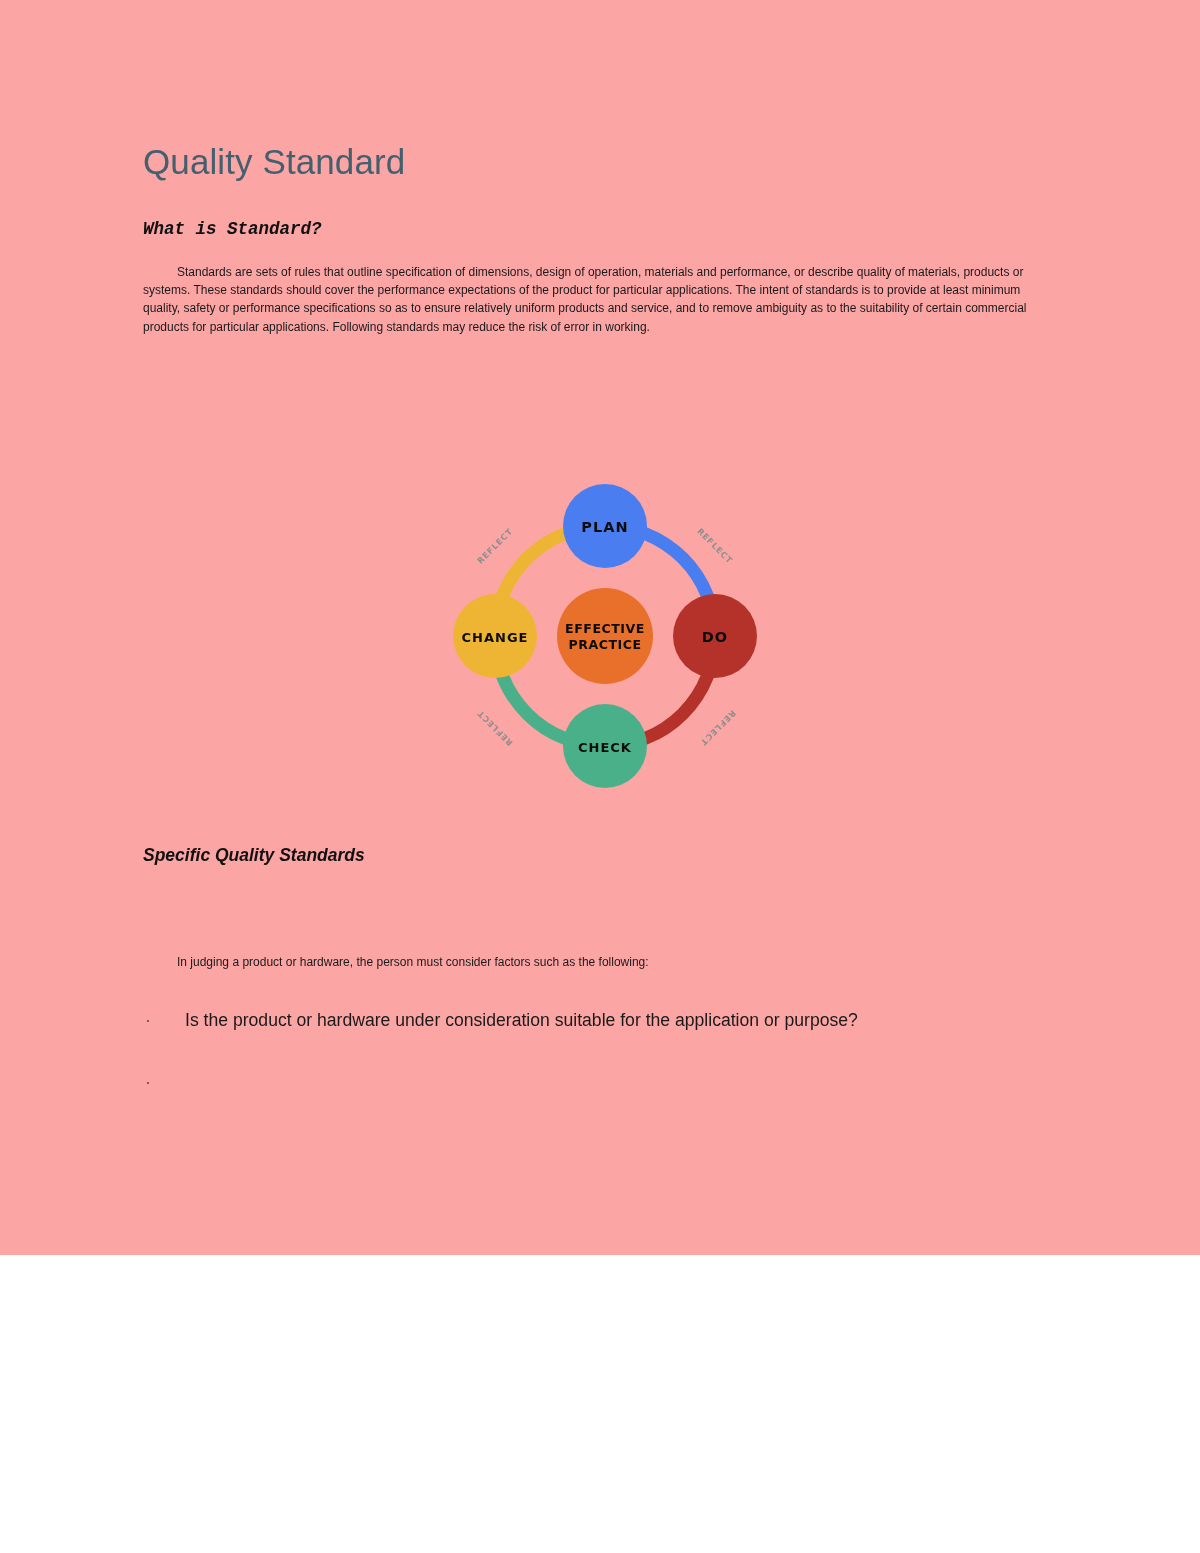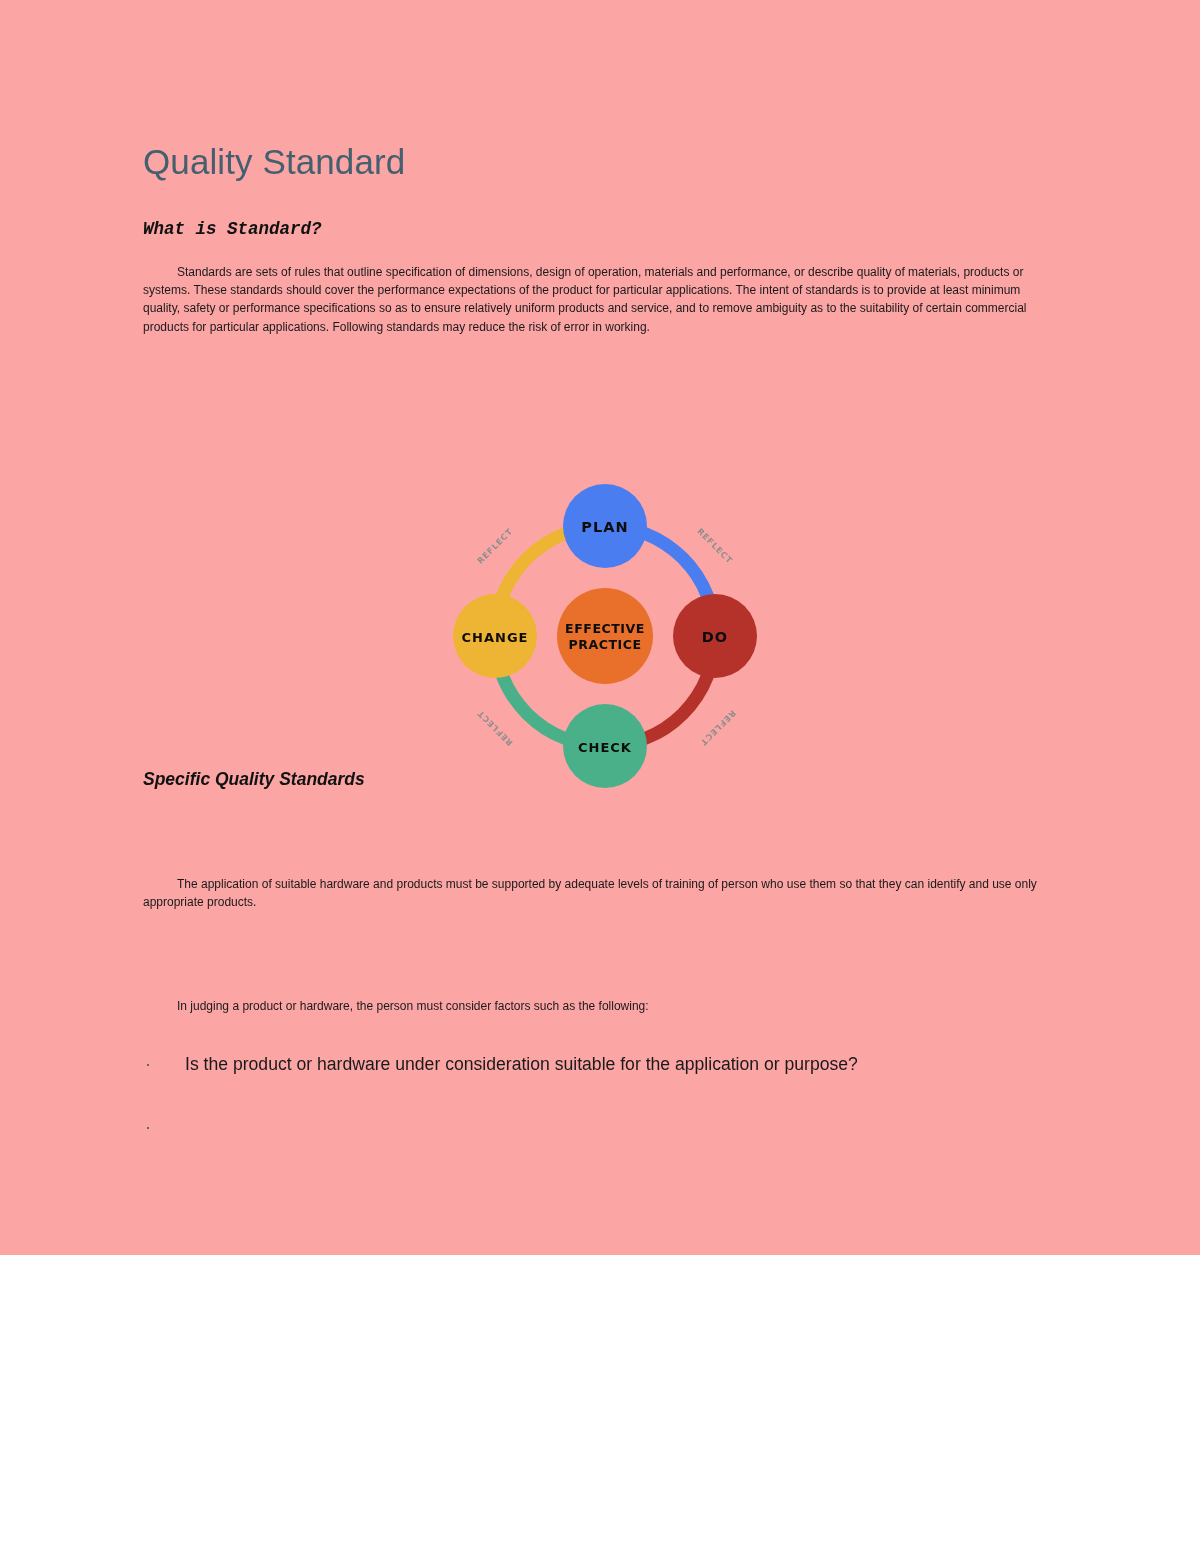--- a/index.html
+++ b/index.html
@@ -160,27 +160,26 @@
       <text class="reflect-label" x="60" y="80" text-anchor="middle" transform="rotate(-45 60 80)">REFLECT</text>
 
       <text class="reflect-label" x="276" y="80" text-anchor="middle" transform="rotate(45 276 80)">REFLECT</text>
 
       <text class="reflect-label" x="279" y="258" text-anchor="middle" transform="rotate(135 279 258)">REFLECT</text>
 
       <text class="reflect-label" x="60" y="258" text-anchor="middle" transform="rotate(-135 60 258)">REFLECT</text>
     </svg>
   </div>
 
-  <div class="content" style="top:768px;">
+  <div class="content" style="top:844px;">
 
     <h2 class="heading h-specs">Specific Quality Standards</h2>
 
 
 
-    <p class="para indent p-app">The application of suitable hardware and products must be supported by adequate levels of training of person who use them so that they can identify and use only appropriate products.</p>
 
     <p class="para indent p-judge">In judging a product or hardware, the person must consider factors such as the following:</p>
 
     <ul class="bullets">
       <li class="bullet-item">
         <span class="bullet-marker">·</span>
         <span>Is the product or hardware under consideration suitable for the application or purpose?</span>
       </li>
       <li class="bullet-item">
         <span class="bullet-marker">·</span>

